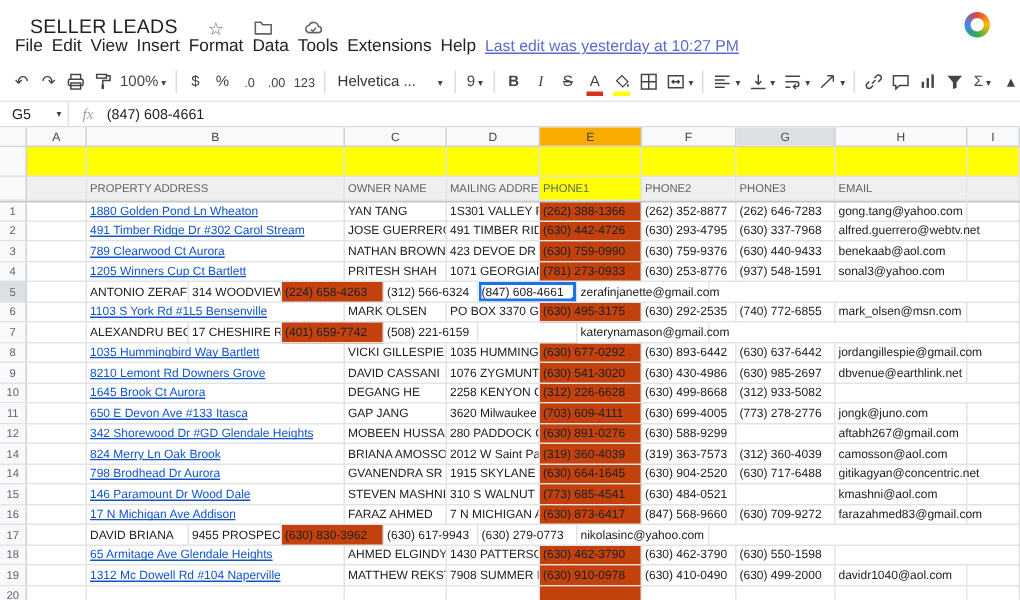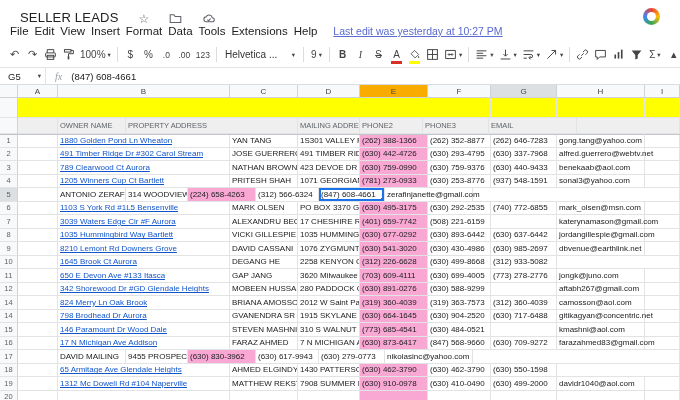--- a/index.html
+++ b/index.html
@@ -13,21 +13,21 @@
   .tbi{color:#5f6368;font-size:12px;line-height:1;display:flex;align-items:center}
   .tbi svg{stroke:#5f6368;fill:none;stroke-width:1.3}
   .avatar{margin-left:auto;width:17px;height:17px;border-radius:50%;position:relative;
     background:conic-gradient(#ea4335,#fbbc05,#34a853,#4285f4,#ea4335)}
   .avatar::after{content:"";position:absolute;inset:4px;background:#fff;border-radius:50%}
 
   
   .menubar{height:17px;display:flex;padding:0 10px;gap:6px;
     font-size:11.5px;color:#202124;white-space:nowrap}
   .menu-item{cursor:default}
-  .last-edit{margin-left:10px;font-size:10.5px;color:#5a6acf;text-decoration:underline;overflow:hidden}
+  .last-edit{font-size:10.5px;color:#5a6acf;text-decoration:underline;overflow:hidden}
 
   
   .toolbar{height:26px;display:flex;align-items:center;padding:0 6px;gap:1px;
     border-bottom:1px solid #e3e3e3;overflow:hidden}
   .ti{height:20px;min-width:17px;padding:0 2px;display:flex;align-items:center;justify-content:center;
     color:#444;font-size:11px;border-radius:2px;position:relative;flex-shrink:0}
   .ti.t{font-size:10px}
   .ti.sm{font-size:8.5px}
   .ti.b{font-weight:bold}
   .ti.i{font-style:italic;font-family:"Liberation Serif",serif}
@@ -60,21 +60,21 @@
   .row-yellow{height:20px}
   .row-colhdr{height:16px;box-shadow:0 1px 0 #c2c5c9;position:relative;z-index:1}
   .cell{flex-shrink:0;border-right:1px solid #e2e3e5;border-bottom:1px solid #e2e3e5;
     font-size:8px;color:#202124;padding:0 2px;display:flex;align-items:center;
     white-space:nowrap;overflow:hidden}
   .rowhdr{width:18px;justify-content:center;background:#f8f9fa;border-right:1px solid #cfd2d6;
     color:#5f6368;font-size:7.5px;padding:0}
   .rowhdr.selhd{background:#dde0e3}
   .w-a{width:40px}.w-b{width:172px}.w-c{width:68px}.w-d{width:62px}.w-e{width:68px}
   .w-f{width:63px}.w-g{width:66px}.w-h{width:88px}.w-i{flex:1 1 auto;min-width:0}
-  .c-e{background:#f9a8d4}
+  .c-e{background:#c2410c}
   .row-yellow .cell:not(.rowhdr){background:#ffff00}
   .row-colhdr .cell:not(.rowhdr){background:#efefef;color:#5f6368;font-size:7.5px}
   .row-colhdr .cell.c-e{background:#ffff00}
   .ovf{overflow:visible;position:relative;z-index:2}
   .cell-link{color:#1155cc;white-space:nowrap;overflow:hidden}
   .sel-cell{box-shadow:inset 0 0 0 2px #1a73e8;position:relative;z-index:3}
   .sel-cell::after{content:"";position:absolute;right:0;bottom:0;width:3px;height:3px;background:#1a73e8}
 </style>
 </head>
 <body>
@@ -264,23 +264,24 @@
           <div class="cell w-d c-d"></div>
           <div class="cell w-e c-e"></div>
           <div class="cell w-f c-f"></div>
           <div class="cell w-g c-g"></div>
           <div class="cell w-h c-h"></div>
           <div class="cell w-i c-i"></div>
         </div>
         <div class="row row-colhdr">
           <div class="cell rowhdr"></div>
           <div class="cell w-a c-a"></div>
+          <div class="cell w-b c-b">PROPERTY ADDRESS</div>
           <div class="cell w-c c-c">OWNER NAME</div>
-          <div class="cell w-b c-b">PROPERTY ADDRESS</div>
           <div class="cell w-d c-d">MAILING ADDRESS</div>
+          <div class="cell w-e c-e">PHONE1</div>
           <div class="cell w-f c-f">PHONE2</div>
           <div class="cell w-g c-g">PHONE3</div>
           <div class="cell w-h c-h">EMAIL</div>
           <div class="cell w-i c-i"></div>
         </div>
         <div class="row row-data">
           <div class="cell rowhdr">1</div>
           <div class="cell w-a c-a"></div>
           <div class="cell w-b c-b">
             <a class="cell-link" href="#">1880 Golden Pond Ln Wheaton</a>
@@ -356,23 +357,20 @@
           <div class="cell w-d c-d">PO BOX 3370 GLE</div>
           <div class="cell w-e c-e">(630) 495-3175</div>
           <div class="cell w-f c-f">(630) 292-2535</div>
           <div class="cell w-g c-g">(740) 772-6855</div>
           <div class="cell w-h c-h ovf">mark_olsen@msn.com</div>
           <div class="cell w-i c-i"></div>
         </div>
         <div class="row row-data">
           <div class="cell rowhdr">7</div>
           <div class="cell w-a c-a"></div>
-          <div class="cell w-b c-b">
-            <a class="cell-link" href="#">3039 Waters Edge Cir #F Aurora</a>
-          </div>
           <div class="cell w-c c-c">ALEXANDRU BEC</div>
           <div class="cell w-d c-d">17 CHESHIRE RD</div>
           <div class="cell w-e c-e">(401) 659-7742</div>
           <div class="cell w-f c-f">(508) 221-6159</div>
           <div class="cell w-g c-g"></div>
           <div class="cell w-h c-h ovf">katerynamason@gmail.com</div>
           <div class="cell w-i c-i"></div>
         </div>
         <div class="row row-data">
           <div class="cell rowhdr">8</div>
@@ -495,21 +493,21 @@
           <div class="cell w-d c-d">7 N MICHIGAN A</div>
           <div class="cell w-e c-e">(630) 873-6417</div>
           <div class="cell w-f c-f">(847) 568-9660</div>
           <div class="cell w-g c-g">(630) 709-9272</div>
           <div class="cell w-h c-h ovf">farazahmed83@gmail.com</div>
           <div class="cell w-i c-i"></div>
         </div>
         <div class="row row-data">
           <div class="cell rowhdr">17</div>
           <div class="cell w-a c-a"></div>
-          <div class="cell w-c c-c">DAVID MAILING</div>
+          <div class="cell w-c c-c">DAVID BRIANA</div>
           <div class="cell w-d c-d">9455 PROSPECT</div>
           <div class="cell w-e c-e">(630) 830-3962</div>
           <div class="cell w-f c-f">(630) 617-9943</div>
           <div class="cell w-g c-g">(630) 279-0773</div>
           <div class="cell w-h c-h ovf">nikolasinc@yahoo.com</div>
           <div class="cell w-i c-i"></div>
         </div>
         <div class="row row-data">
           <div class="cell rowhdr">18</div>
           <div class="cell w-a c-a"></div>

